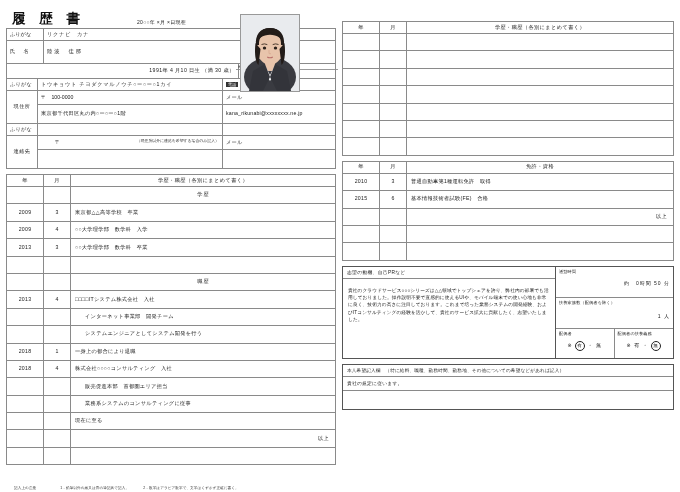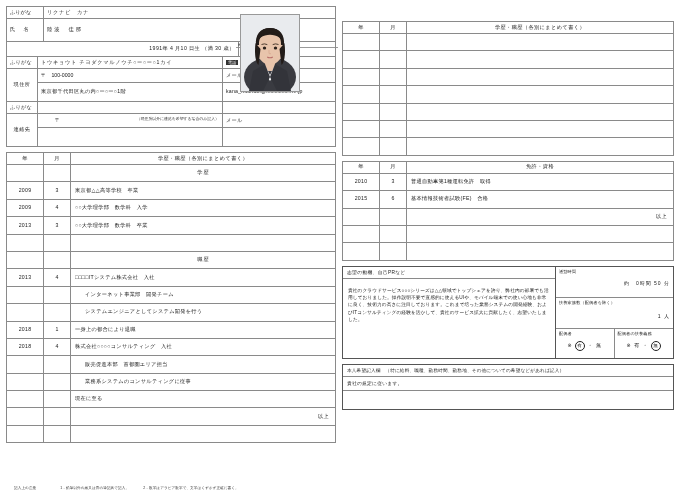--- a/index.html
+++ b/index.html
@@ -252,20 +252,24 @@
   }
   .footer-notes .fn2 { display: flex; gap: 14px; }
 </style>
 </head>
 <body>
 
 <div class="page">
 
   <div class="col col-left">
 
+    <div class="doc-header">
+      <div class="doc-title">履 歴 書</div>
+      <div class="doc-date">20○○年 ×月 ×日現在</div>
+    </div>
 
     <div class="photo-box">
       <svg class="photo-svg" viewBox="0 0 58 76" preserveAspectRatio="none">
         <rect x="0" y="0" width="58" height="76" fill="#e9ebee"></rect>
         <ellipse cx="29" cy="62" rx="26" ry="20" fill="#3a3b41"></ellipse>
         <rect x="24" y="44" width="10" height="12" fill="#e8c4ab"></rect>
         <path d="M24 50 L29 60 L34 50 L38 53 L29 66 L20 53 Z" fill="#f4f5f7"></path>
         <path d="M12 56 L24 49 L29 62 L22 76 L8 76 Z" fill="#33343a"></path>
         <path d="M46 56 L34 49 L29 62 L36 76 L50 76 Z" fill="#33343a"></path>
         <ellipse cx="29" cy="33" rx="13.5" ry="16.5" fill="#e8c4ab"></ellipse>

